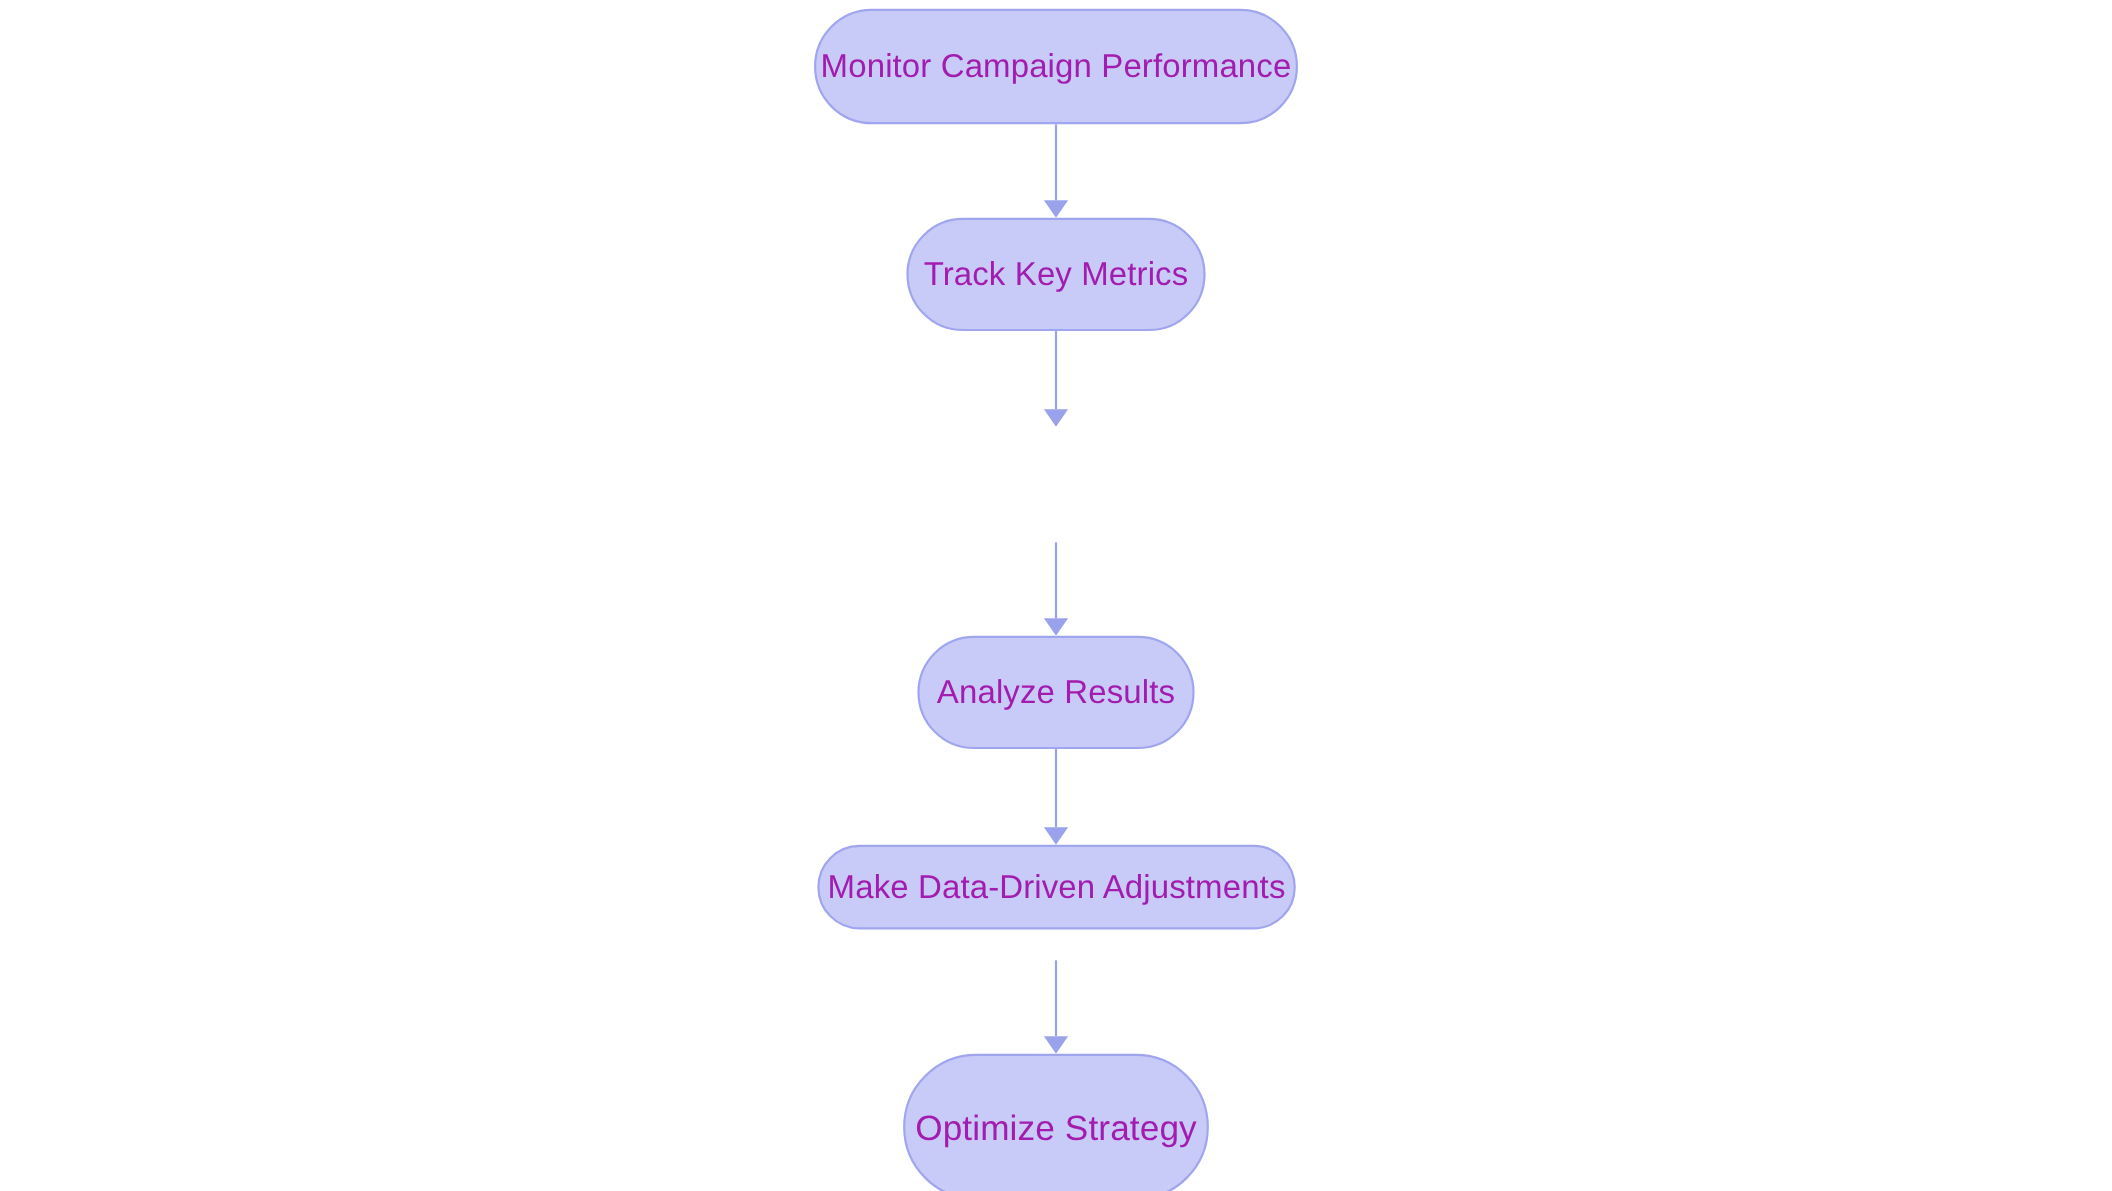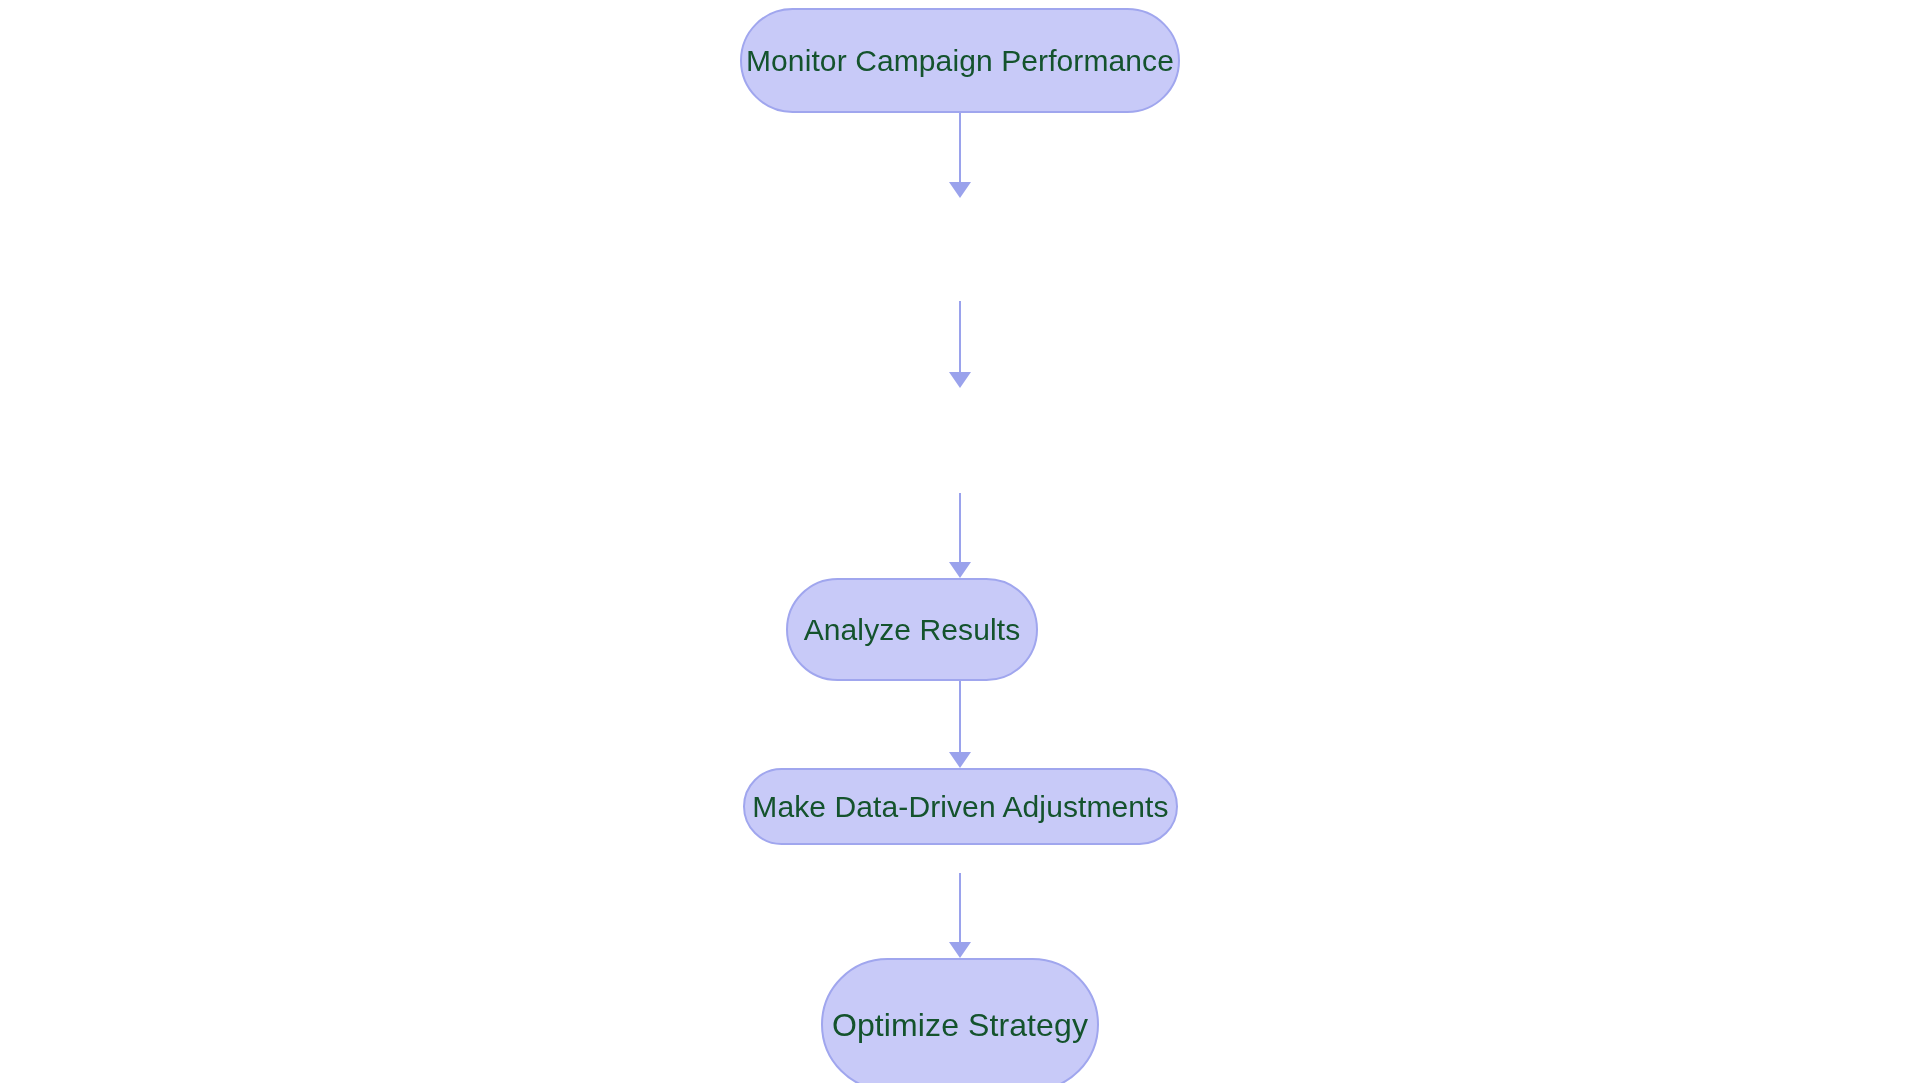--- a/index.html
+++ b/index.html
@@ -38,21 +38,21 @@
     color: #3333cc;
     font-family: "Liberation Sans", sans-serif;
     font-weight: 400;
     letter-spacing: 0.1px;
     white-space: nowrap;
     user-select: none;
   }
   .node-label {
     display: block;
     line-height: 1;
-    color: #14532d;
+    color: #a21caf;
   }
   .edge {
     position: absolute;
     pointer-events: none;
   }
   .edge-line {
     position: absolute;
     left: 50%;
     top: 0;
     width: 2px;
@@ -78,33 +78,36 @@
 
     <div class="node" id="node-n1" style="left: 740px; top: 8px; width: 440px; height: 105px; background: rgb(200, 202, 248); border-color: rgb(160, 166, 238); color: rgb(51, 51, 204); font-size: 30px;">
       <span class="node-label">Monitor Campaign Performance</span>
     </div>
 
     <div class="edge" id="edge-e1" style="left: 940px; top: 113px; width: 40px; height: 85px;">
       <div class="edge-line" style="height: 69px; background: rgb(154, 162, 236);"></div>
       <div class="edge-head" style="top: 69px; border-top-color: rgb(154, 162, 236);"></div>
     </div>
 
+    <div class="node" id="node-n2" style="left: 824px; top: 198px; width: 272px; height: 103px; background: rgb(200, 202, 248); border-color: rgb(160, 166, 238); color: rgb(51, 51, 204); font-size: 30px;">
+      <span class="node-label">Track Key Metrics</span>
+    </div>
 
     <div class="edge" id="edge-e2" style="left: 940px; top: 301px; width: 40px; height: 87px;">
       <div class="edge-line" style="height: 71px; background: rgb(154, 162, 236);"></div>
       <div class="edge-head" style="top: 71px; border-top-color: rgb(154, 162, 236);"></div>
     </div>
 
 
     <div class="edge" id="edge-e3" style="left: 940px; top: 493px; width: 40px; height: 85px;">
       <div class="edge-line" style="height: 69px; background: rgb(154, 162, 236);"></div>
       <div class="edge-head" style="top: 69px; border-top-color: rgb(154, 162, 236);"></div>
     </div>
 
-    <div class="node" id="node-n4" style="left: 786px; top: 578px; width: 252px; height: 103px; background: rgb(200, 202, 248); border-color: rgb(160, 166, 238); color: rgb(51, 51, 204); font-size: 30px;">
+    <div class="node" id="node-n4" style="left: 834px; top: 578px; width: 252px; height: 103px; background: rgb(200, 202, 248); border-color: rgb(160, 166, 238); color: rgb(51, 51, 204); font-size: 30px;">
       <span class="node-label">Analyze Results</span>
     </div>
 
     <div class="edge" id="edge-e4" style="left: 940px; top: 681px; width: 40px; height: 87px;">
       <div class="edge-line" style="height: 71px; background: rgb(154, 162, 236);"></div>
       <div class="edge-head" style="top: 71px; border-top-color: rgb(154, 162, 236);"></div>
     </div>
 
     <div class="node" id="node-n5" style="left: 743px; top: 768px; width: 435px; height: 77px; background: rgb(200, 202, 248); border-color: rgb(160, 166, 238); color: rgb(51, 51, 204); font-size: 30px;">
       <span class="node-label">Make Data-Driven Adjustments</span>

